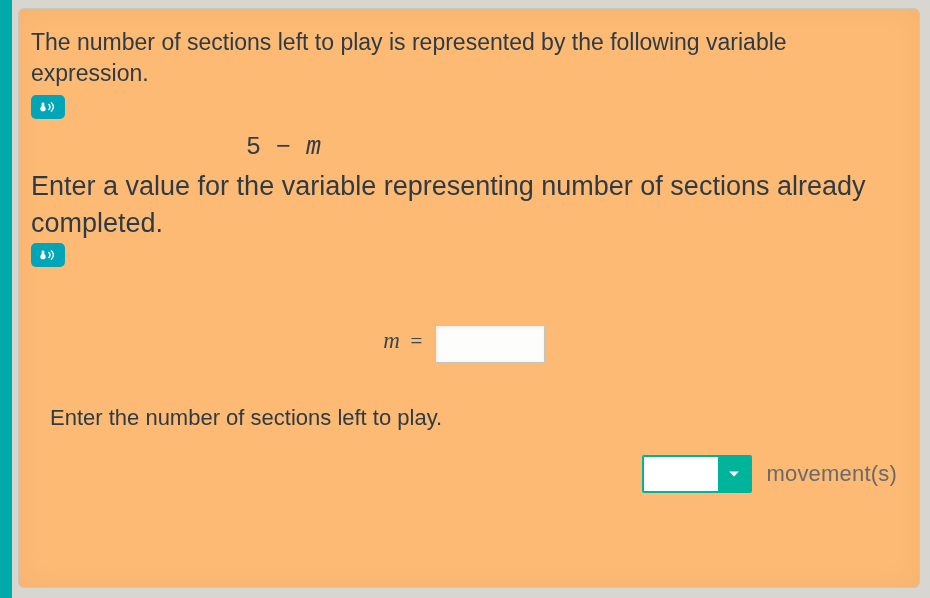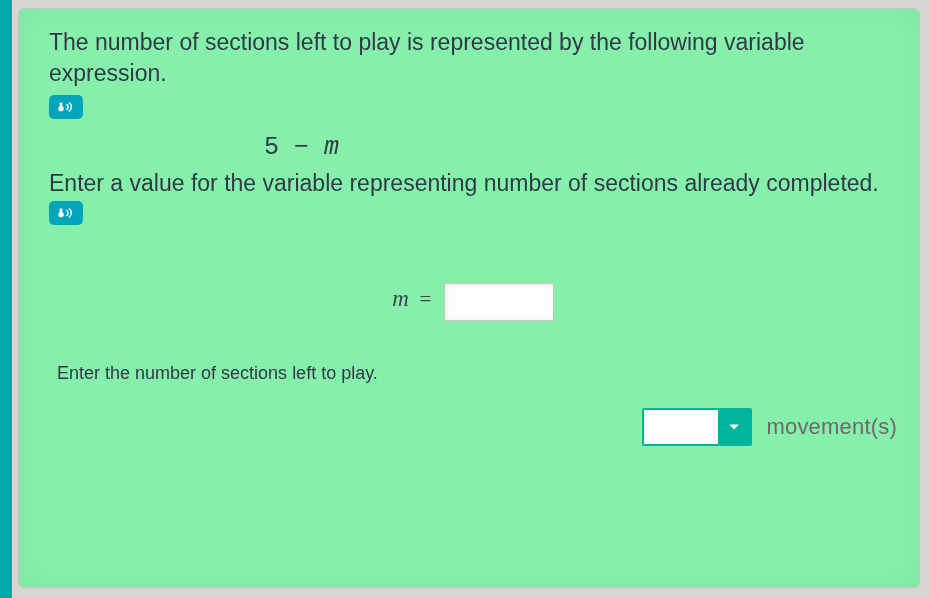--- a/index.html
+++ b/index.html
@@ -9,24 +9,24 @@
       background: linear-gradient(to right, #0aa 0px, #0aa 12px, #d8d6d0 12px);
       font-family: 'Segoe UI', Tahoma, sans-serif;
       overflow: hidden;
     }
     .card {
       position: absolute;
       left: 18px;
       top: 8px;
       right: 10px;
       bottom: 10px;
-      background: #86efac;
+      background: #fdba74;
       border: 1px solid #c8c6c0;
       border-radius: 6px;
-      padding: 18px 22px 24px 30px;
+      padding: 18px 22px 24px 12px;
       box-shadow: inset 0 0 30px rgba(0,0,0,0.04);
     }
     .prompt-text-1 {
       font-size: 23px;
       color: #2e3b45;
       line-height: 1.35;
       margin-bottom: 4px;
     }
     .tts-btn {
       display: inline-flex;
@@ -44,21 +44,21 @@
     .expression {
       font-size: 25px;
       font-style: italic;
       font-family: Liberation Mono, monospace;
       color: #323d45;
       margin-left: 215px;
       margin-bottom: 6px;
     }
     .expression .num, .expression .op { font-style: normal; font-weight: 500; }
     .prompt-text-2 {
-      font-size: 23px;
+      font-size: 27px;
       color: #2e3b45;
       line-height: 1.35;
     }
     .input-row {
       text-align: center;
       margin-top: 44px;
       margin-bottom: 42px;
     }
     .m-label {
       font-family: 'Times New Roman', serif;
@@ -70,23 +70,23 @@
     .text-input {
       display: inline-block;
       width: 110px;
       height: 38px;
       background: #fdfdfb;
       border: 1px solid #c6c4be;
       vertical-align: middle;
       box-shadow: inset 1px 1px 4px rgba(0,0,0,0.08);
     }
     .prompt-text-3 {
-      font-size: 18px;
+      font-size: 22px;
       color: #2e3b45;
-      margin-left: 8px;
+      margin-left: 19px;
       margin-bottom: 24px;
     }
     .answer-row {
       text-align: right;
     }
     .dropdown {
       display: inline-flex;
       align-items: stretch;
       width: 110px;
       height: 38px;

